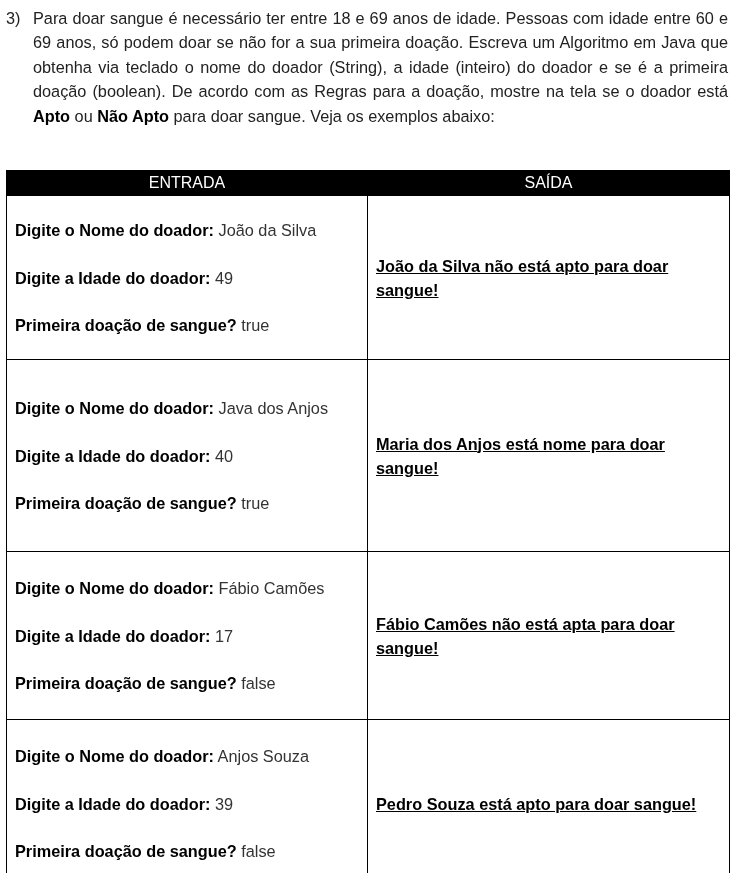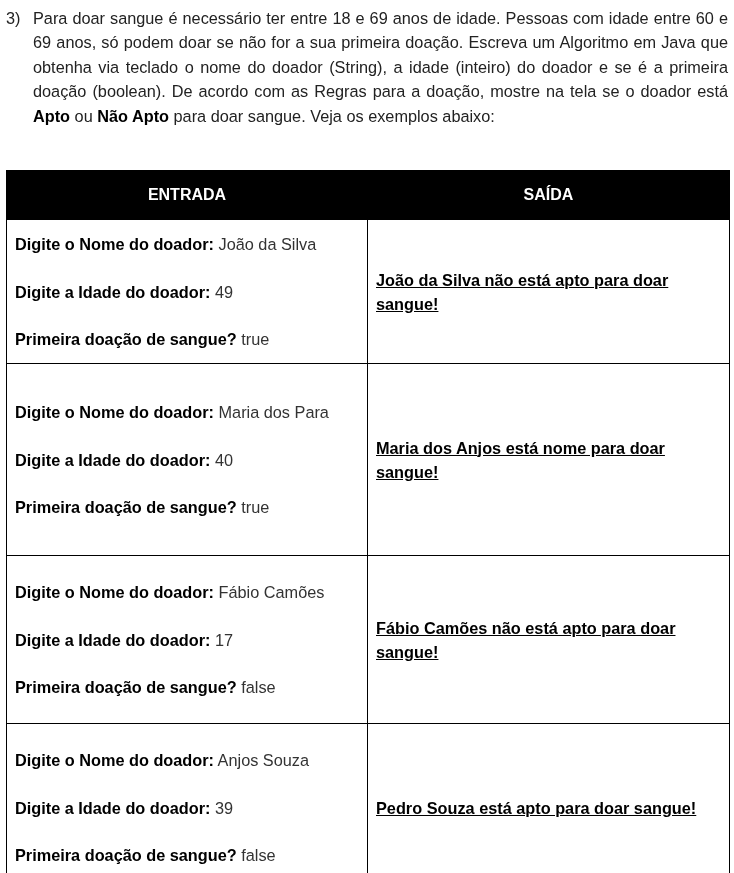--- a/index.html
+++ b/index.html
@@ -3,21 +3,21 @@
 <meta charset="utf-8">
 <style>
   html, body { margin:0; padding:0; background:#ffffff; }
   body { width:734px; height:873px; overflow:hidden; position:relative;
          font-family:"Liberation Sans", sans-serif; color:#222; }
   .question { position:absolute; left:6px; top:6px; width:722px; font-size:16.3px; line-height:24.4px; }
   .qnum { position:absolute; left:0; top:0; }
   .qtext { margin-left:27px; text-align:justify; }
   .qtext b { color:#000; }
   table { position:absolute; left:6px; top:170px; width:723px; border-collapse:collapse; table-layout:fixed; }
-  th { background:#000; color:#fff; font-weight:bold; font-size:16px; height:24px; padding:12px; text-align:center; border:1px solid #000; }
+  th { background:#000; color:#fff; font-weight:normal; font-size:16px; height:24px; padding:0; text-align:center; border:1px solid #000; }
   td { border:1px solid #000; vertical-align:middle; padding:0 8px; font-size:16.3px; line-height:24px; }
   td.in { color:#333; }
   td.in b { color:#000; }
   td.out { font-weight:bold; color:#000;text-decoration:underline; }
   .line { margin:0; }
   .gap { height:23.5px; }
   col.c1 { width:361px; }
   col.c2 { width:362px; }
 </style>
 </head>
@@ -33,49 +33,49 @@
       <col class="c1">
       <col class="c2">
     </colgroup>
   <thead>
     <tr>
       <th>ENTRADA</th>
       <th>SAÍDA</th>
     </tr>
   </thead>
   <tbody>
-    <tr style="height:144px">
+    <tr style="height:164px">
       <td class="in">
         <p class="line"><b>Digite o Nome do doador:</b> <span>João da Silva</span></p>
         <div class="gap"></div>
         <p class="line"><b>Digite a Idade do doador:</b> <span>49</span></p>
         <div class="gap"></div>
         <p class="line"><b>Primeira doação de sangue?</b> <span>true</span></p>
       </td>
       <td class="out">João da Silva não está apto para doar sangue!</td>
     </tr>
     <tr style="height:192px">
       <td class="in">
-        <p class="line"><b>Digite o Nome do doador:</b> <span>Maria dos Para</span></p>
+        <p class="line"><b>Digite o Nome do doador:</b> <span>Java dos Anjos</span></p>
         <div class="gap"></div>
         <p class="line"><b>Digite a Idade do doador:</b> <span>40</span></p>
         <div class="gap"></div>
         <p class="line"><b>Primeira doação de sangue?</b> <span>true</span></p>
       </td>
       <td class="out">Maria dos Anjos está nome para doar sangue!</td>
     </tr>
     <tr style="height:168px">
       <td class="in">
         <p class="line"><b>Digite o Nome do doador:</b> <span>Fábio Camões</span></p>
         <div class="gap"></div>
         <p class="line"><b>Digite a Idade do doador:</b> <span>17</span></p>
         <div class="gap"></div>
         <p class="line"><b>Primeira doação de sangue?</b> <span>false</span></p>
       </td>
-      <td class="out">Fábio Camões não está apto para doar sangue!</td>
+      <td class="out">Fábio Camões não está apta para doar sangue!</td>
     </tr>
     <tr style="height:168px">
       <td class="in">
         <p class="line"><b>Digite o Nome do doador:</b> <span>Anjos Souza</span></p>
         <div class="gap"></div>
         <p class="line"><b>Digite a Idade do doador:</b> <span>39</span></p>
         <div class="gap"></div>
         <p class="line"><b>Primeira doação de sangue?</b> <span>false</span></p>
       </td>
       <td class="out">Pedro Souza está apto para doar sangue!</td>

